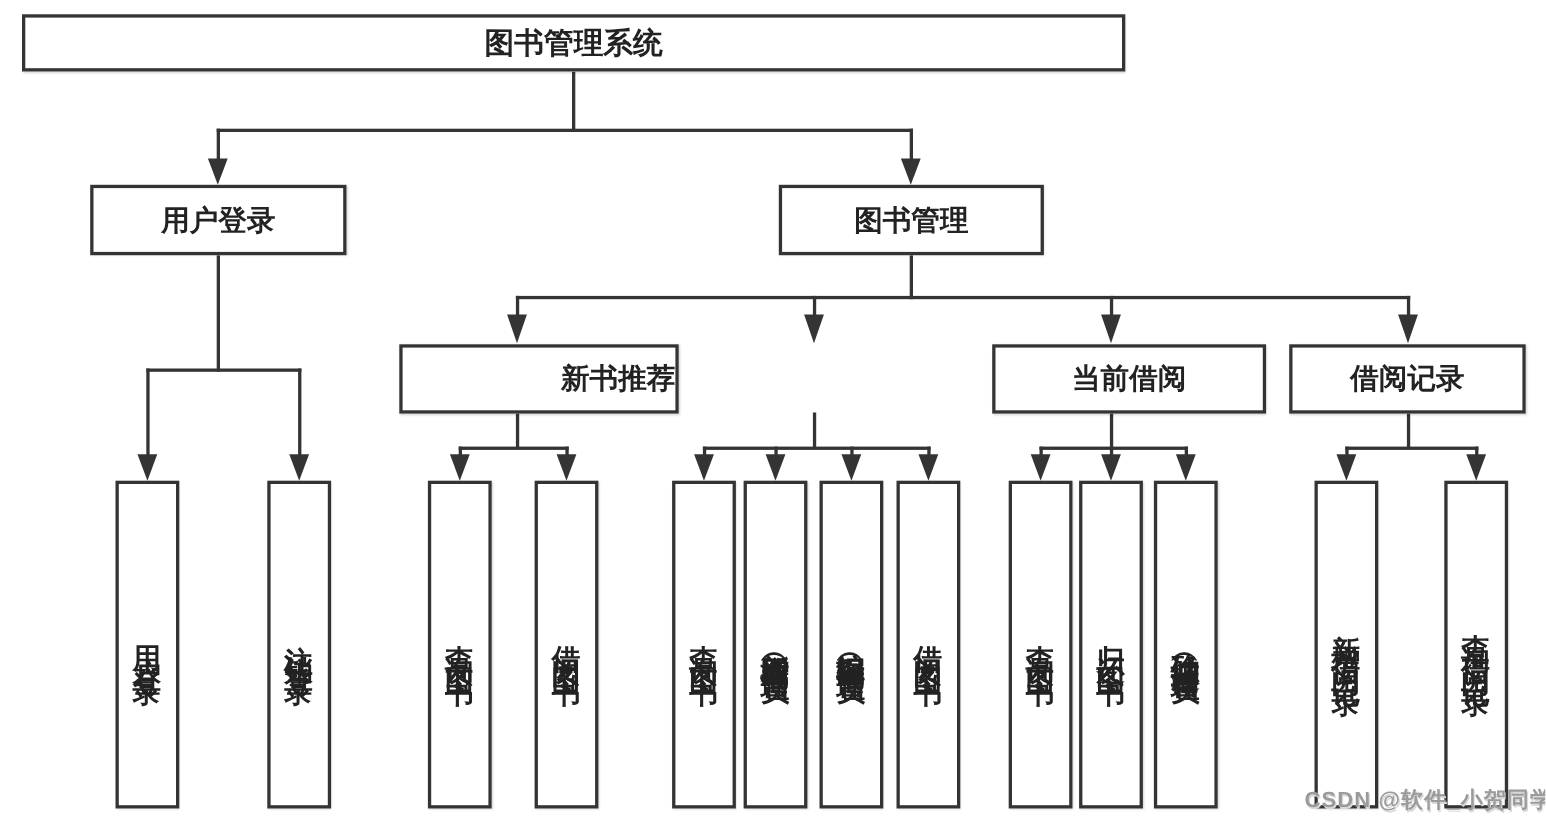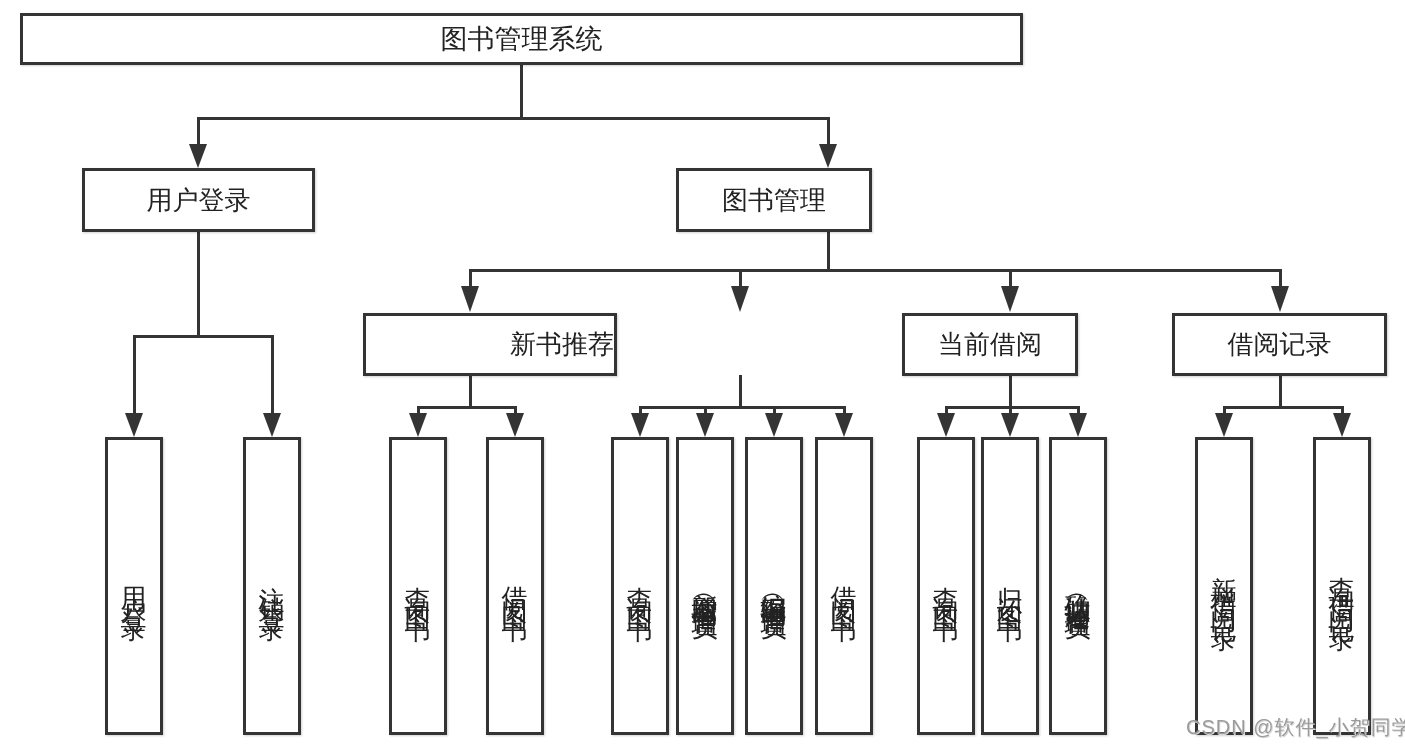--- a/index.html
+++ b/index.html
@@ -1,18 +1,18 @@
 <!DOCTYPE html>
 <html><head>
 <meta charset="utf-8">
 <style>
   html,body{margin:0;padding:0;background:#ffffff;}
   #stage{
     position:relative;width:1405px;height:747px;background:#ffffff;overflow:hidden;
-    font-family:"Liberation Sans","DejaVu Sans",sans-serif;color:#222222;
+    font-family:"Liberation Sans","DejaVu Sans",sans-serif;color:#222222;font-weight:bold;
   }
   .box{
     position:absolute;box-sizing:border-box;border:3px solid #343434;background:#ffffff;
     display:flex;align-items:center;justify-content:center;
     font-size:26px;color:#222222;box-shadow:1px 1px 2px rgba(0,0,0,0.18);
   }
   .box.root{font-size:27px;}
   .box.v span{
     writing-mode:vertical-rl;text-orientation:mixed;
     letter-spacing:10px;line-height:1;white-space:nowrap;
@@ -94,28 +94,28 @@
   <div class="seg" style="left:1340.5px;top:406px;width:3px;height:9px;"></div>
   <div class="ah" style="left:1333px;top:413px;"></div>
 
   <div class="box root" style="left:20px;top:13px;width:1003px;height:52px;">
     <span>图书管理系统</span>
   </div>
 
   <div class="box" style="left:82px;top:168px;width:233px;height:64px;">
     <span>用户登录</span>
   </div>
-  <div class="box" style="left:676px;top:168px;width:196px;height:64px;">
+  <div class="box" style="left:708px;top:168px;width:241px;height:64px;">
     <span>图书管理</span>
   </div>
 
   <div class="box" style="left:363px;top:313px;width:254px;height:63px;justify-content:flex-end;">
     <span>新书推荐</span>
   </div>
-  <div class="box" style="left:902px;top:313px;width:176px;height:63px;">
+  <div class="box" style="left:902px;top:313px;width:249px;height:63px;">
     <span>当前借阅</span>
   </div>
   <div class="box" style="left:1172px;top:313px;width:215px;height:63px;">
     <span>借阅记录</span>
   </div>
 
   <div class="box v" style="left:105px;top:437px;width:58px;height:298px;">
     <span>用户登录</span>
   </div>
   <div class="box v" style="left:243px;top:437px;width:58px;height:298px;">

